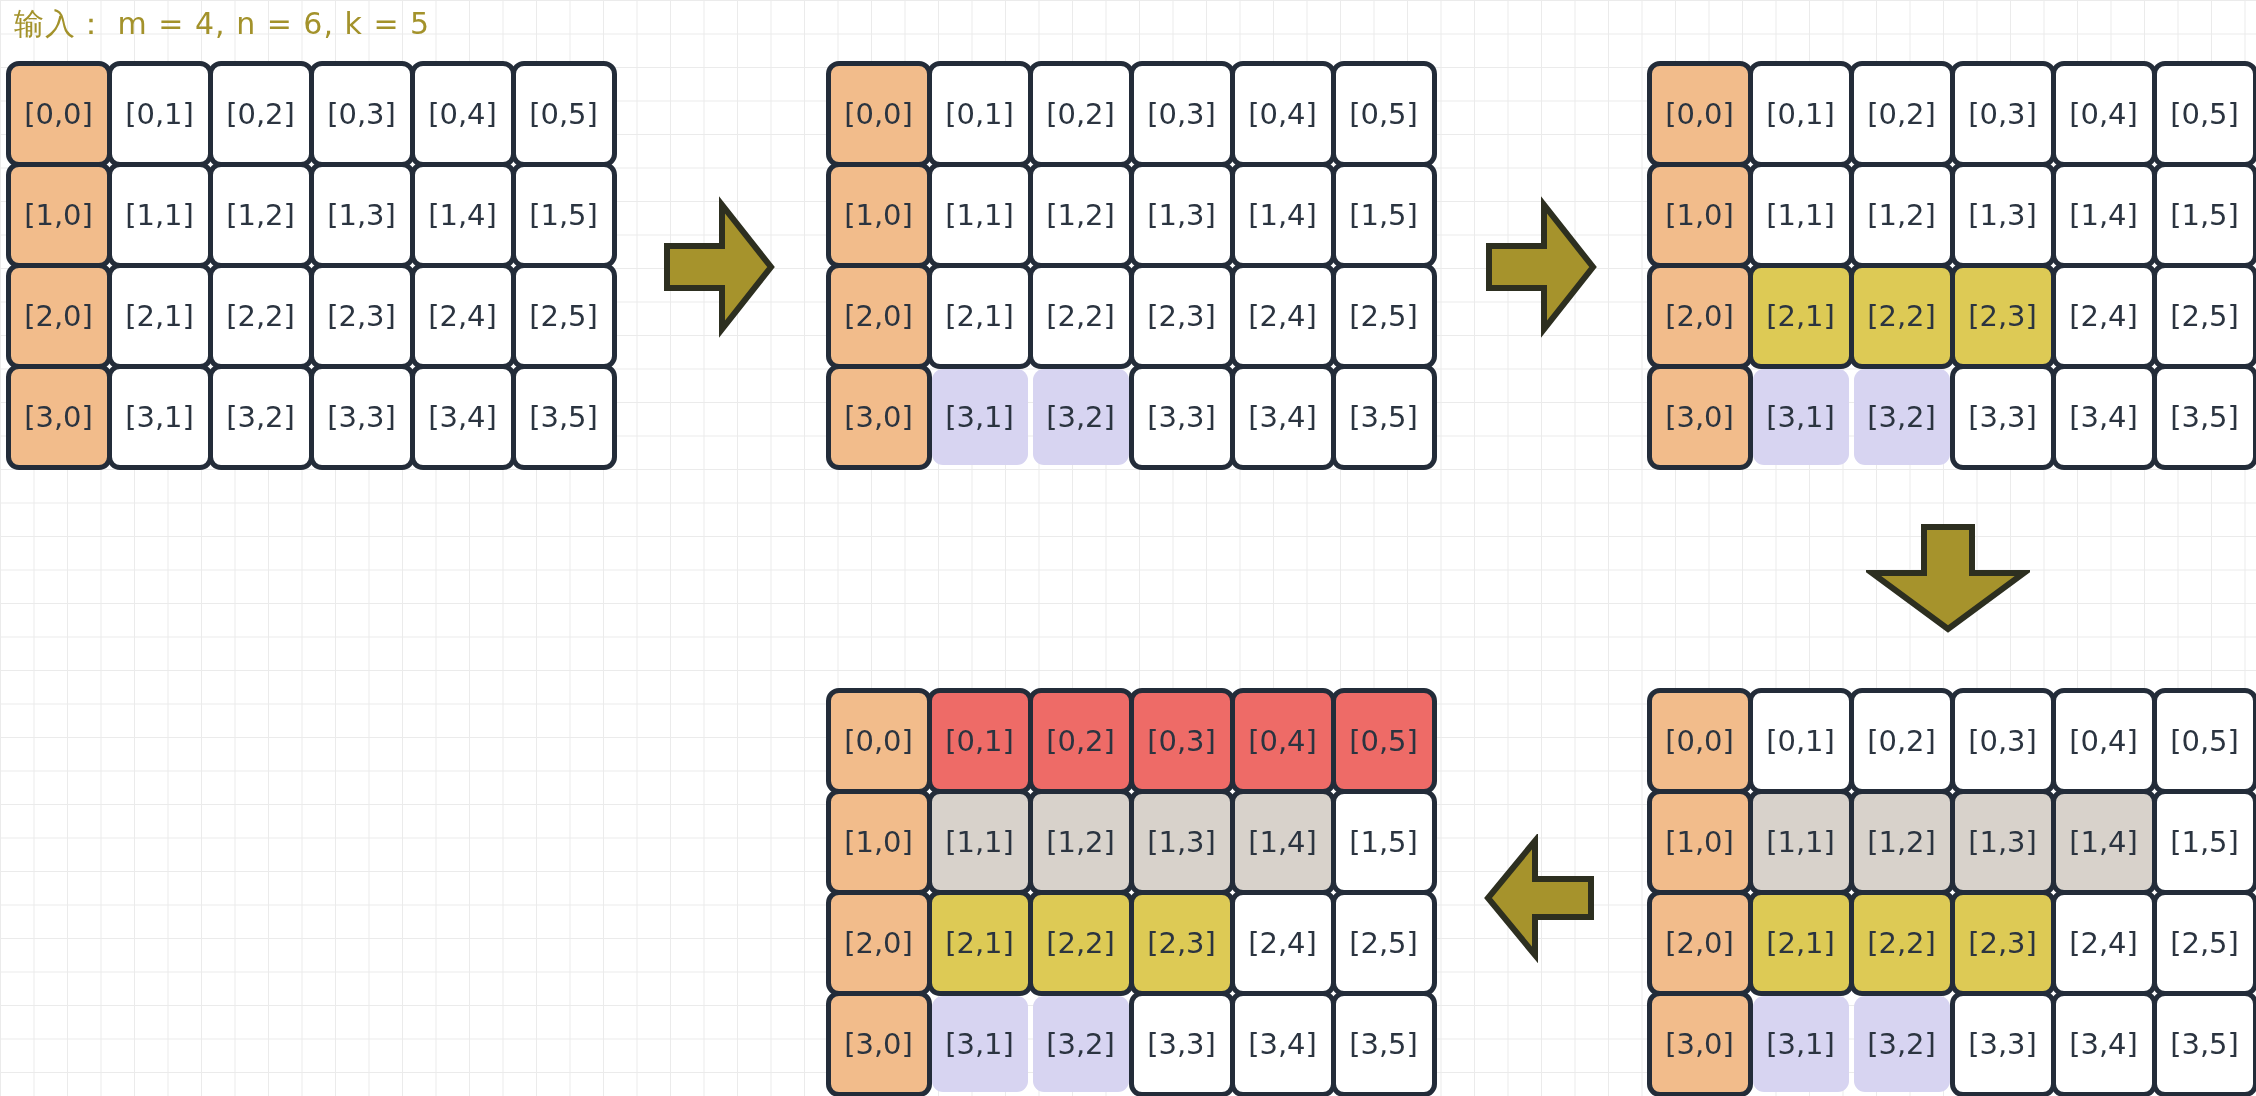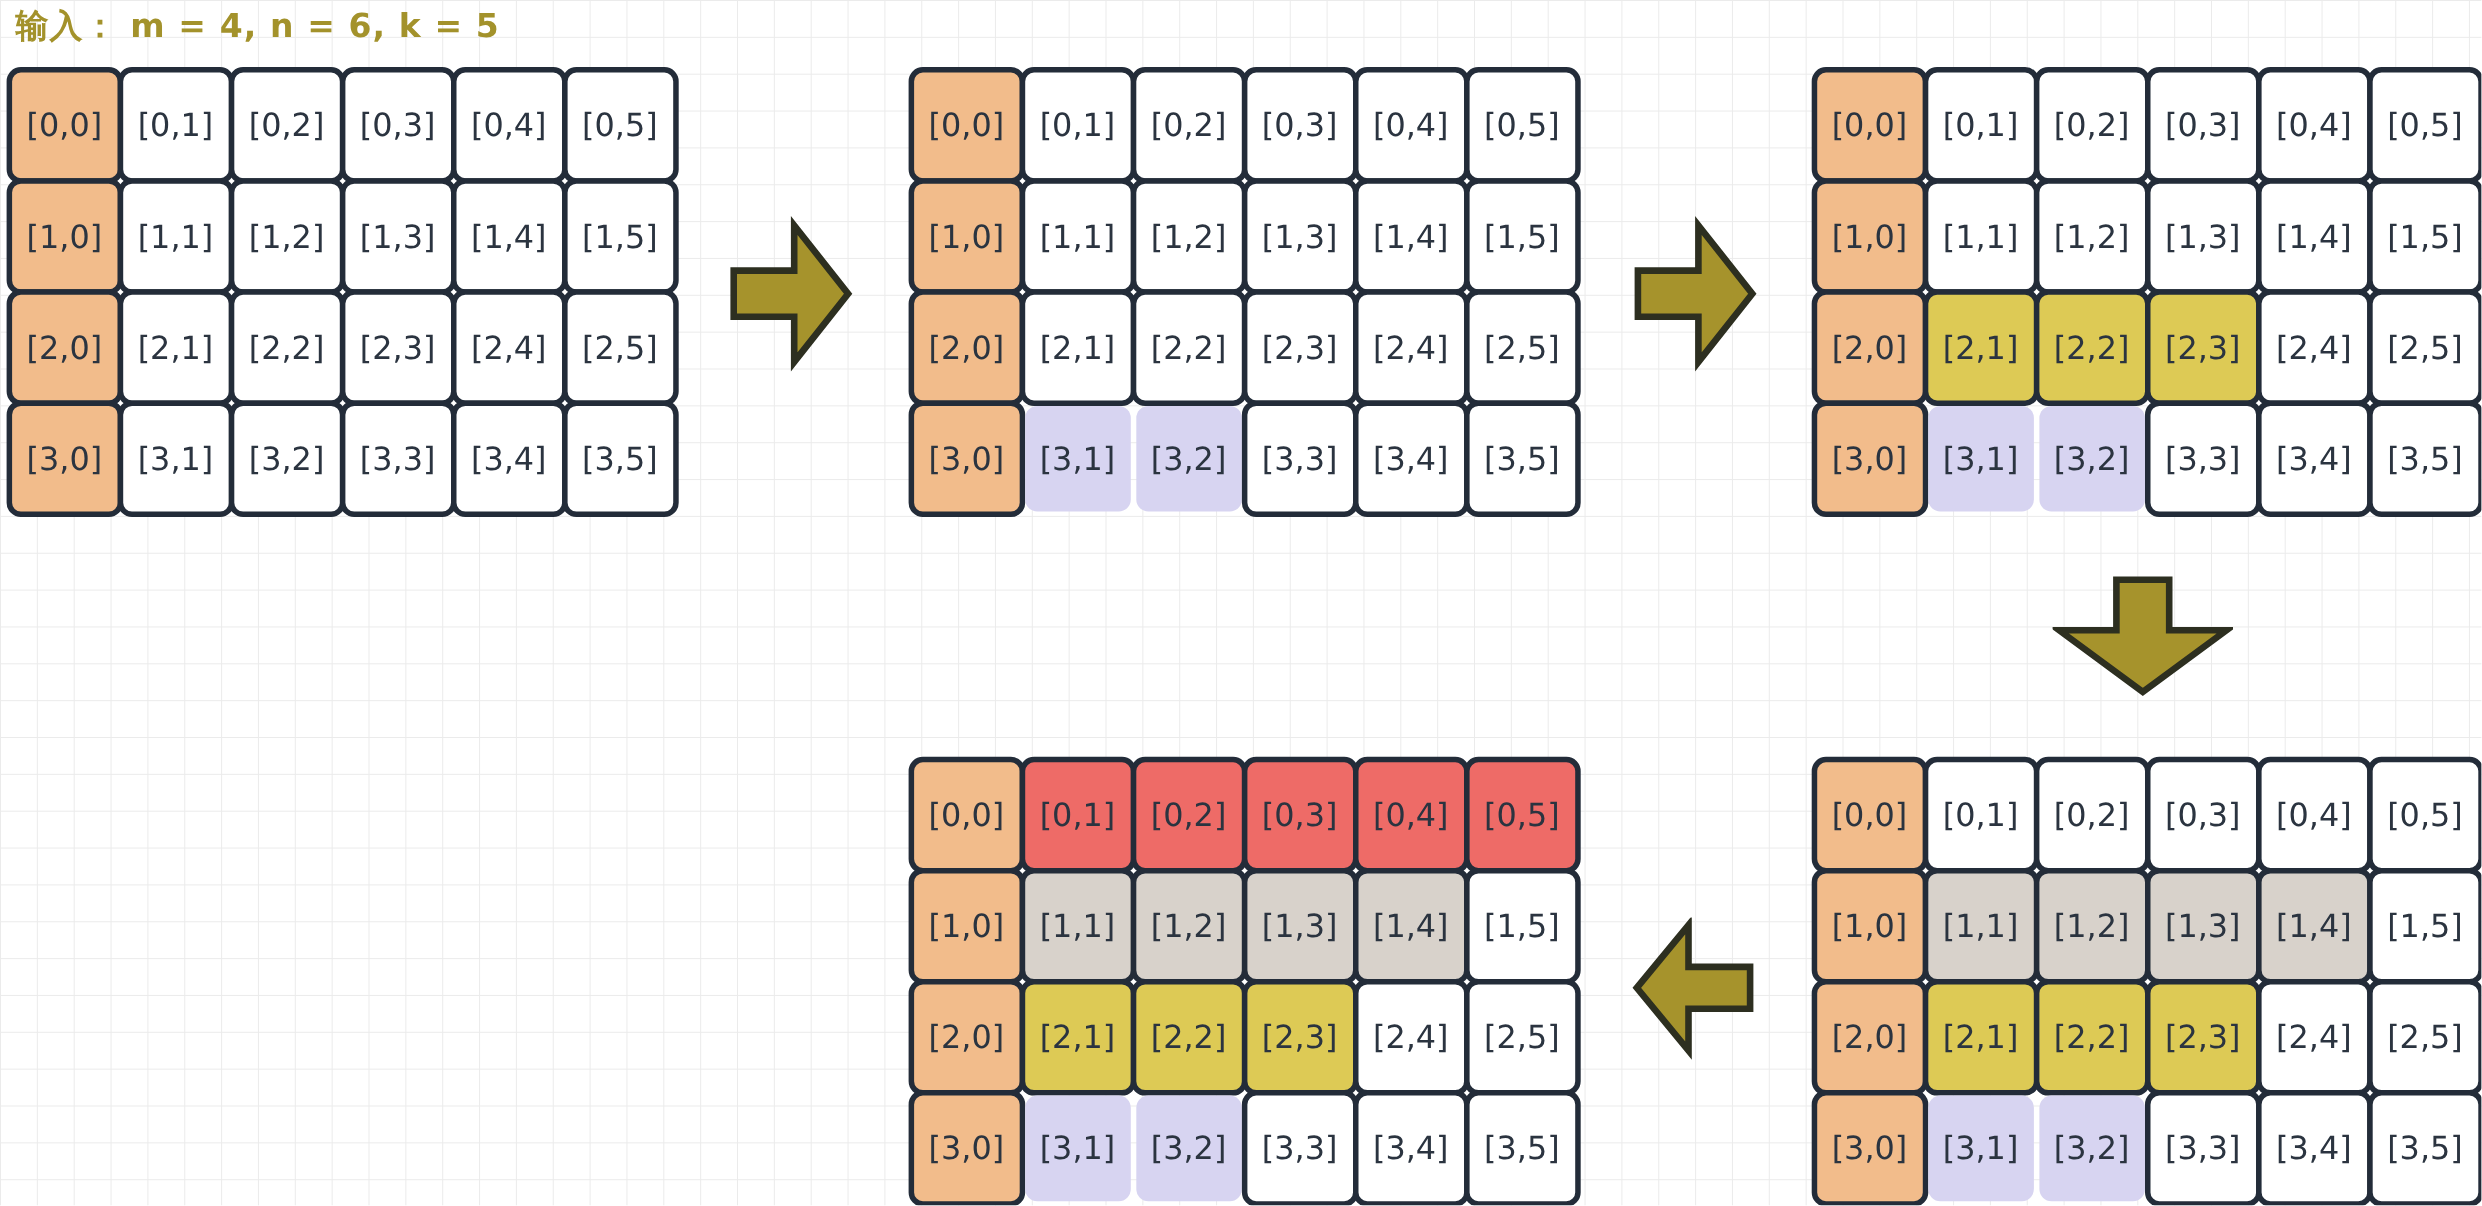--- a/index.html
+++ b/index.html
@@ -24,21 +24,21 @@
     width:2256px;height:1096px;
     overflow:hidden;
     background-color:#ffffff;
     background-image:
       linear-gradient(var(--paper-line) 1px, transparent 1px),
       linear-gradient(90deg, var(--paper-line) 1px, transparent 1px);
     background-size:33.5px 33.5px;
   }
   .title{
     position:absolute;left:14px;top:4px;
-    font-size:30px;font-weight:bold;
+    font-size:30px;font-weight:normal;
     color:var(--title-text);
     letter-spacing:1px;
     white-space:nowrap;
   }
   .mgrid{
     position:absolute;
     display:grid;
     grid-template-columns:repeat(6,101px);
     grid-auto-rows:101px;
     text-align:right;

